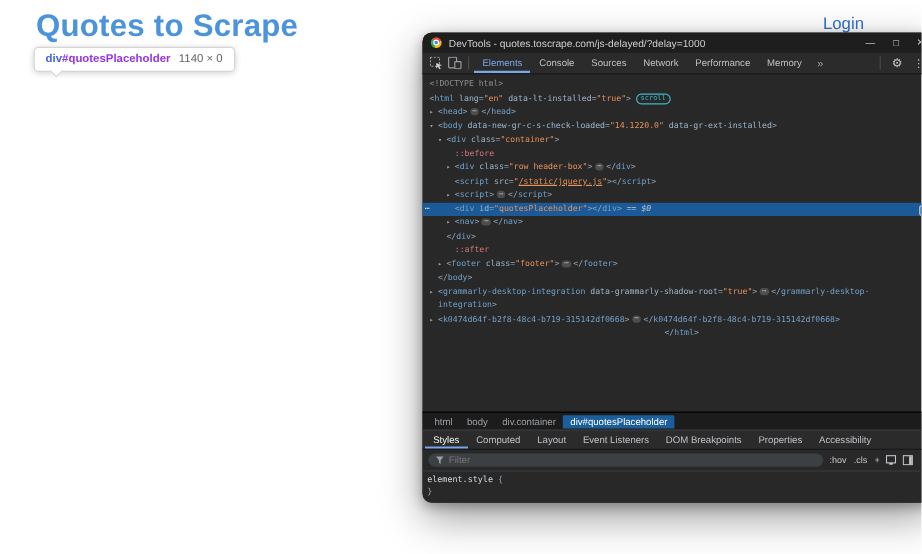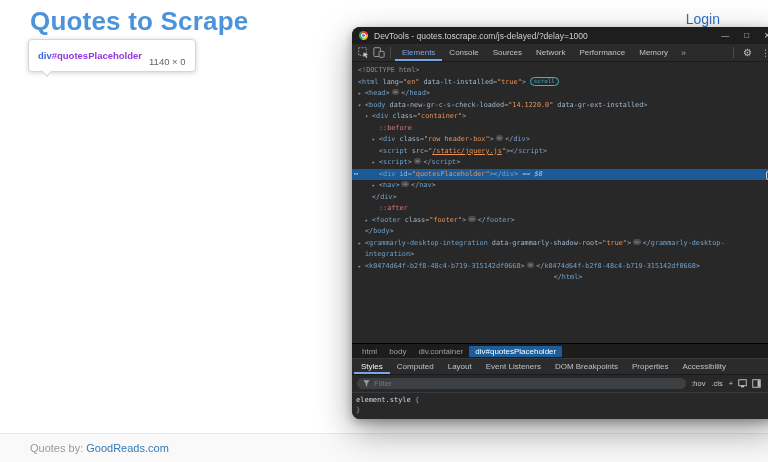--- a/index.html
+++ b/index.html
@@ -15,21 +15,21 @@
                border-top:1px solid #e8e8e8;}
   .footer-text{position:absolute;left:30px;top:8px;font-size:11px;color:#999;}
   .footer-link{color:#337ab7;text-decoration:none;cursor:pointer;}
 
   
   .tooltip{position:absolute;left:28px;top:39px;background:#fff;border:1px solid #d6d6d6;
            border-radius:4px;box-shadow:0 1px 5px rgba(0,0,0,.18);padding:4px 9px;
            font-size:9.5px;display:inline-flex;align-items:center;gap:7px;white-space:nowrap;z-index:5;}
   .tooltip .tt-tag{color:#4264dd;font-weight:bold;}
   .tooltip .tt-id{color:#9334e6;font-weight:bold;}
-  .tooltip .tt-dims{color:#5f6368;margin-top:12px;}
+  .tooltip .tt-dims{color:#5f6368;}
   .tooltip::after{content:"";position:absolute;left:14px;bottom:-4px;width:7px;height:7px;
                   background:#fff;border-right:1px solid #d6d6d6;border-bottom:1px solid #d6d6d6;
                   transform:rotate(45deg);}
 
   
   .dt-window{position:absolute;left:352px;top:27px;width:426px;height:392px;border-radius:8px;
              overflow:hidden;background:#282828;display:flex;flex-direction:column;
              box-shadow:0 12px 34px rgba(0,0,0,.38),0 3px 10px rgba(0,0,0,.28);z-index:4;}
 
   .dt-titlebar{height:17px;background:#1e1e1e;display:flex;align-items:center;
@@ -114,26 +114,20 @@
 <div id="app">
 
   <div class="page-title">Quotes to Scrape</div>
   <a class="login-link">Login</a>
 
   <div class="tooltip">
     <span><span class="tt-tag">div</span><span class="tt-id">#quotesPlaceholder</span></span>
     <span class="tt-dims">1140 × 0</span>
   </div>
 
-  <div class="footer-band">
-    <div class="footer-text">
-      <span>Quotes by:</span>
-      <a class="footer-link">GoodReads.com</a>
-    </div>
-  </div>
 
   <div class="dt-window">
 
     <div class="dt-titlebar">
       <div class="chrome-icon"></div>
       <div class="dt-title">DevTools - quotes.toscrape.com/js-delayed/?delay=1000</div>
       <div class="dt-controls">
         <span>—</span>
         <span>□</span>
         <span style="font-size:10px">×</span>

